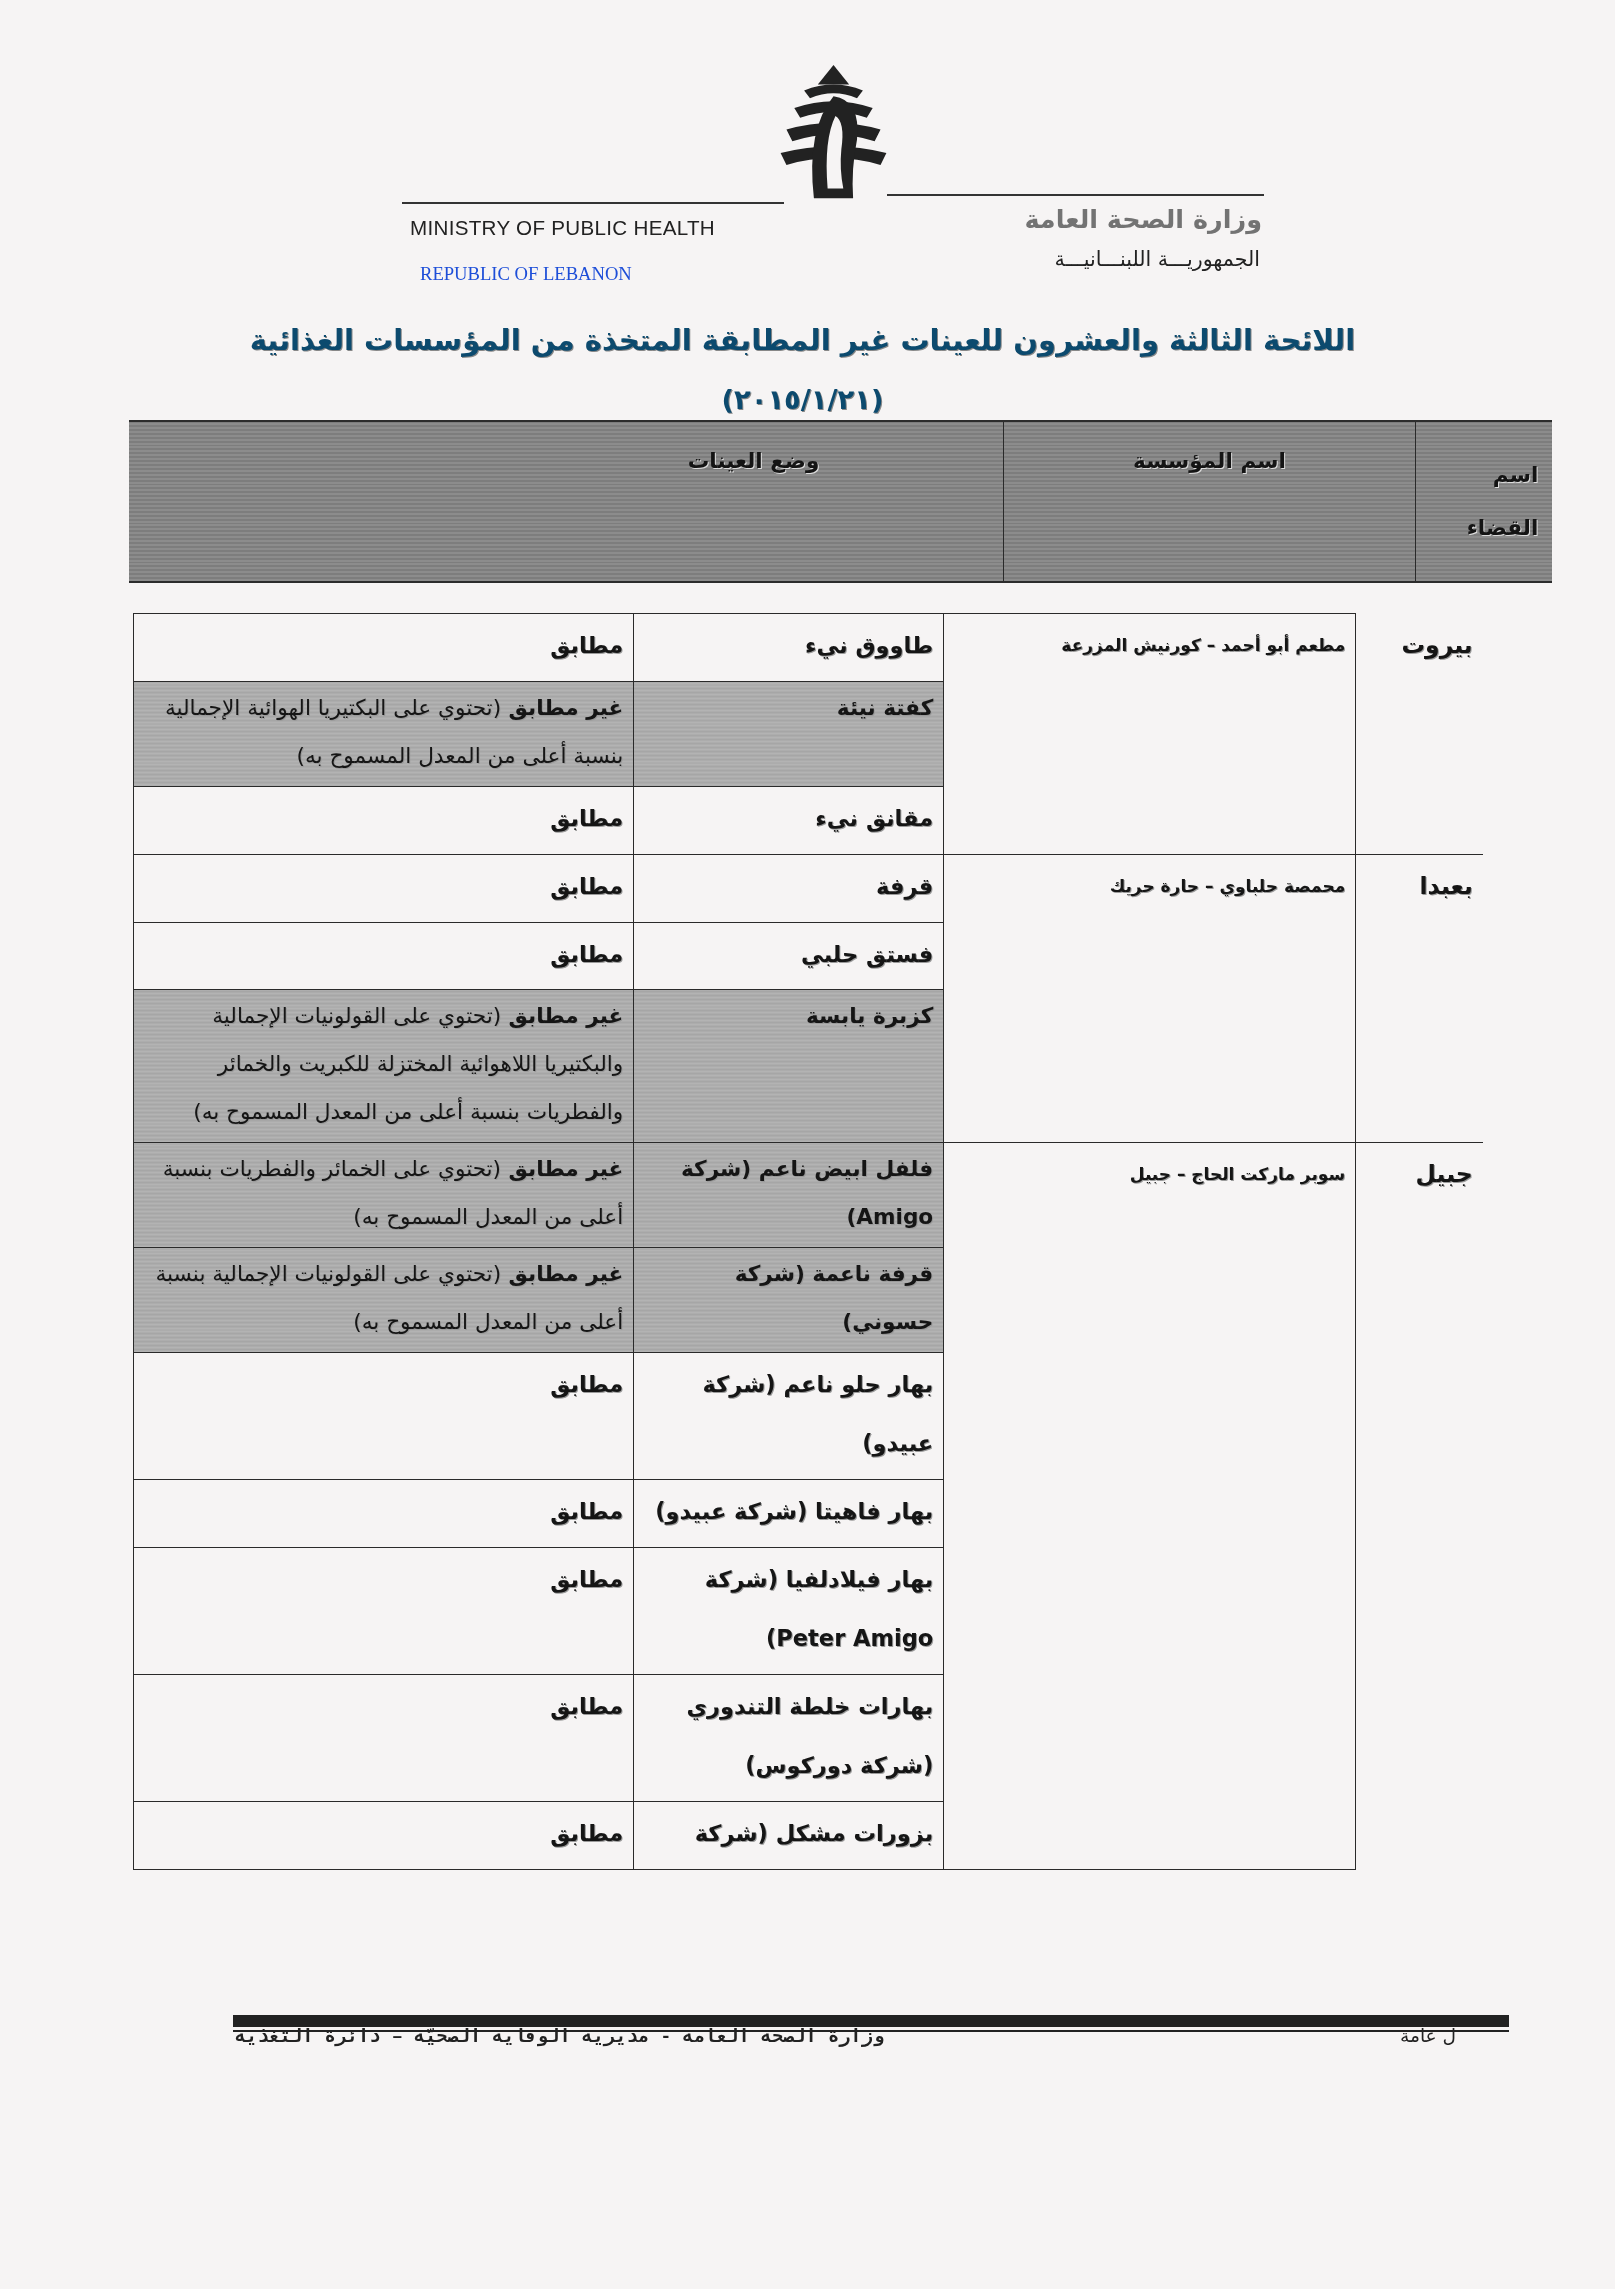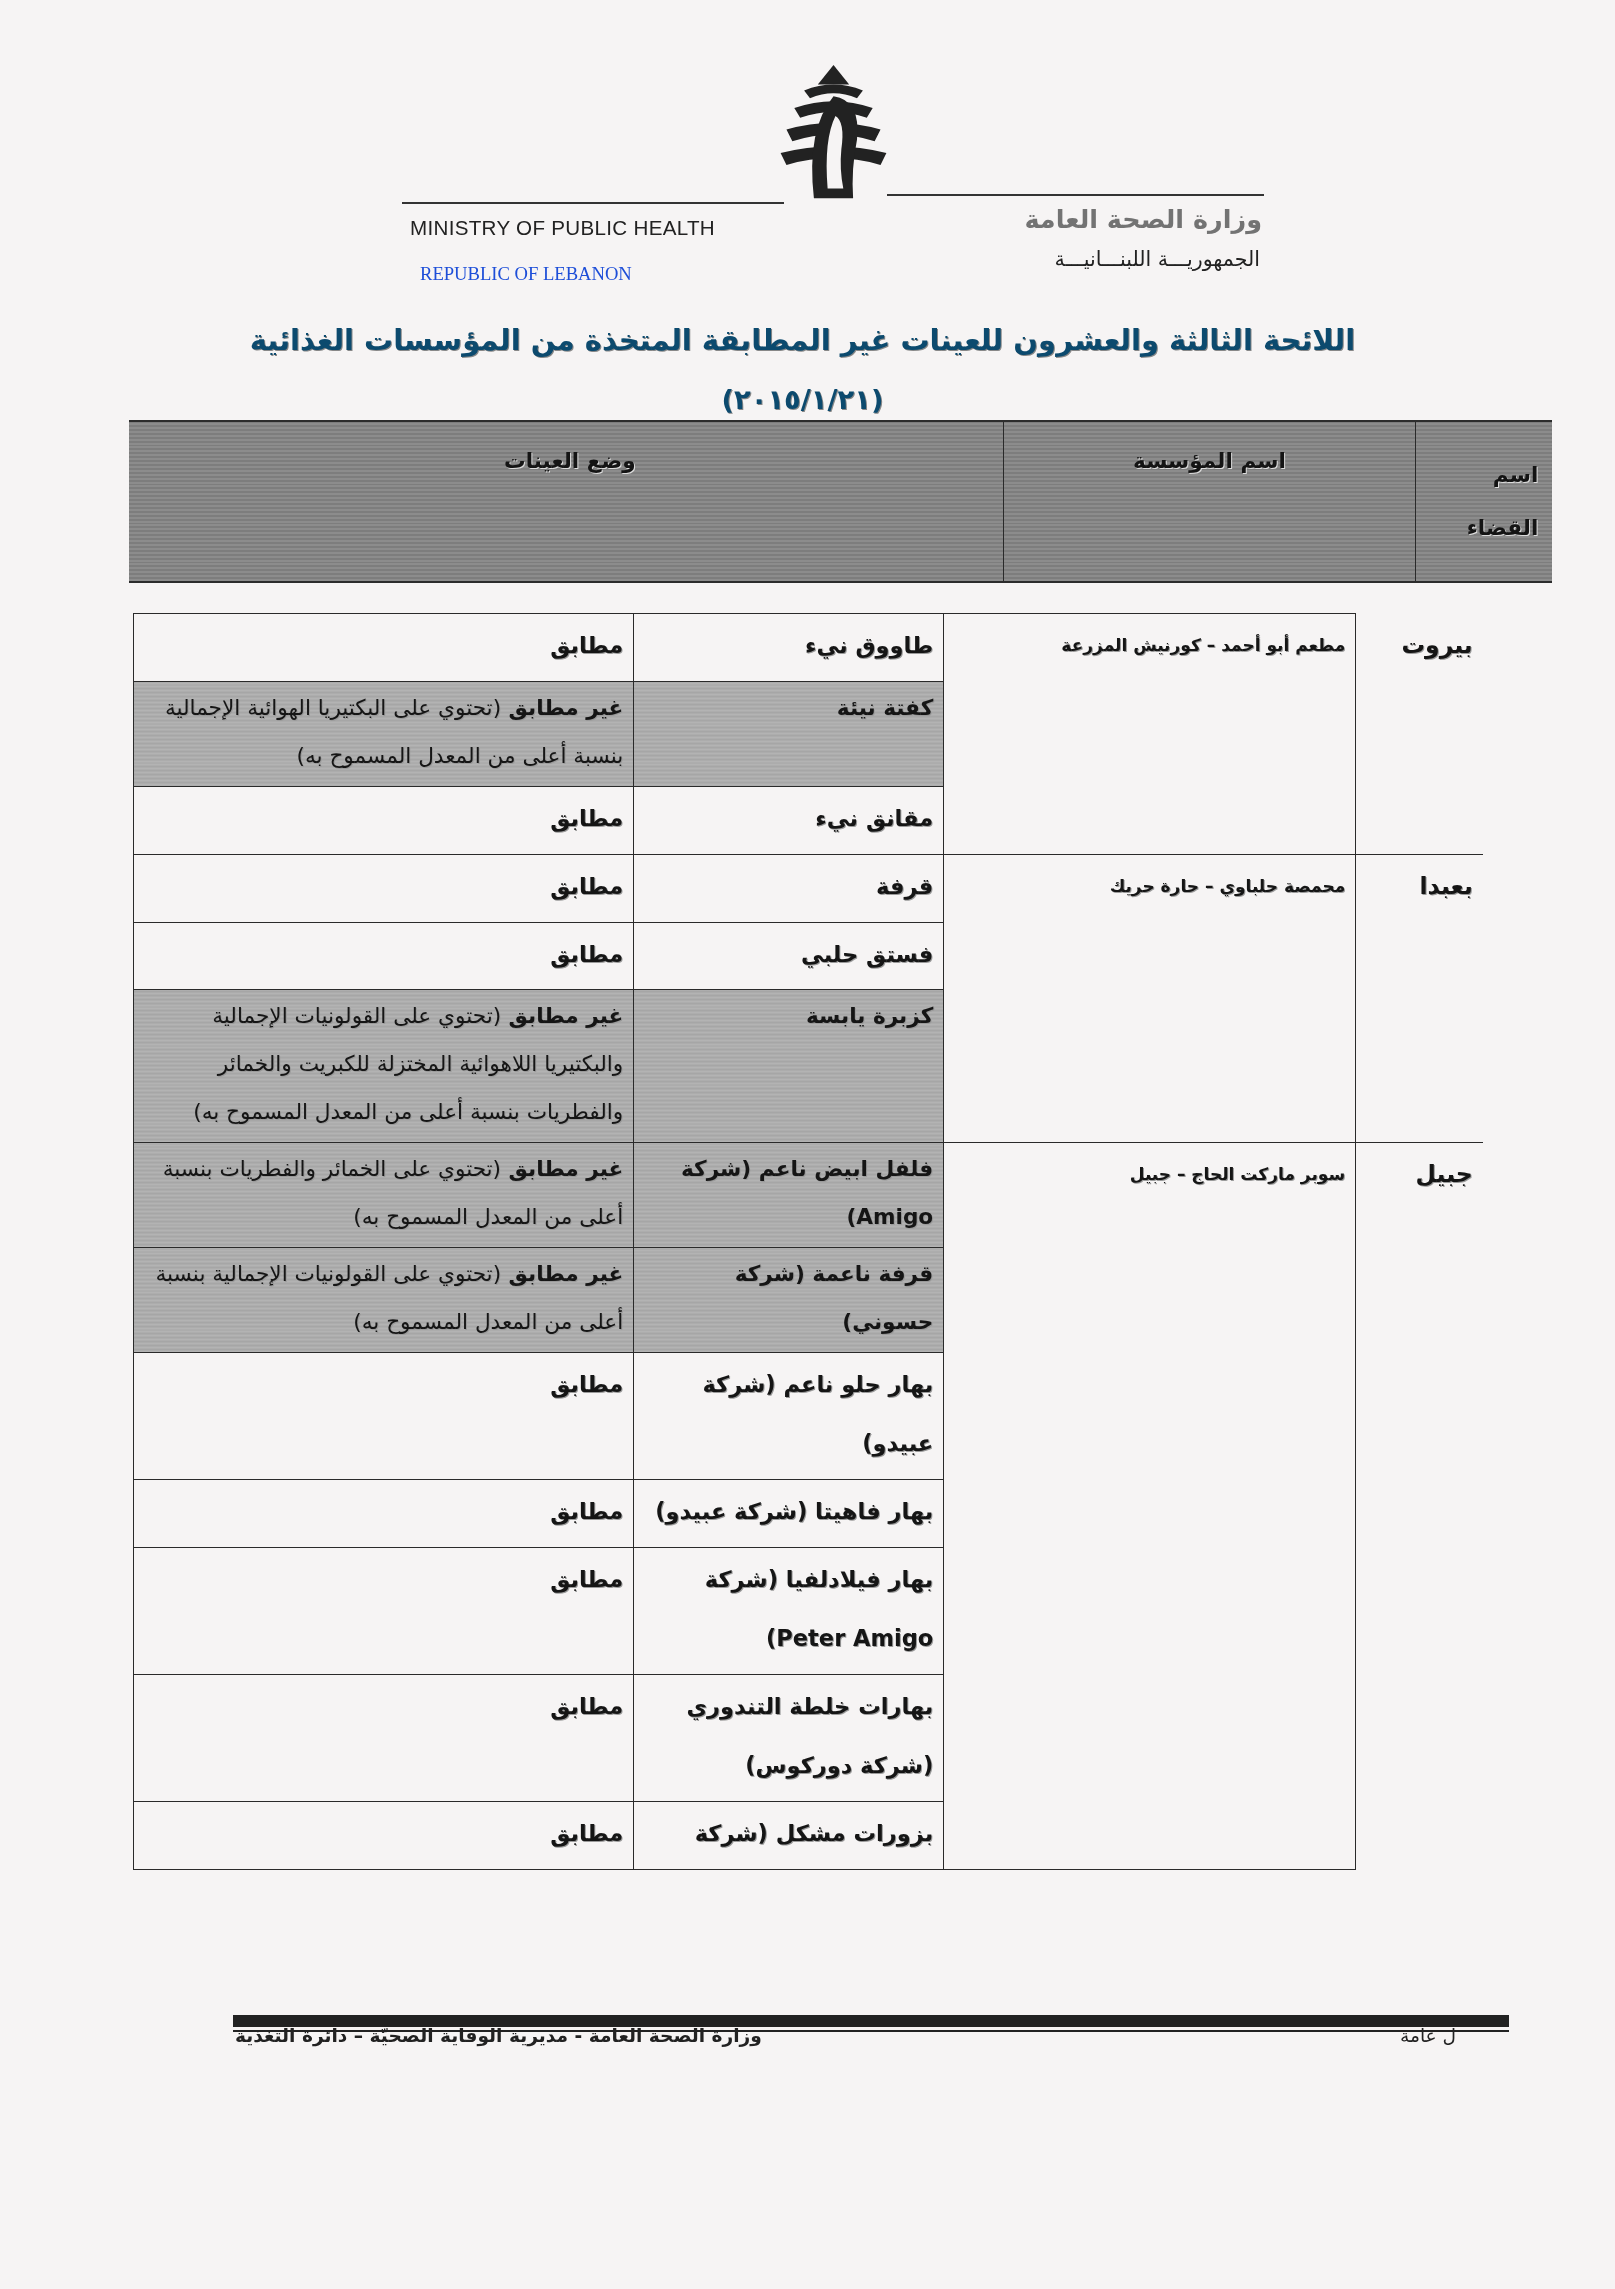--- a/index.html
+++ b/index.html
@@ -50,21 +50,21 @@
   table.data td.estab { font-size: 17px; }
   table.data td.nc {
     background: repeating-linear-gradient(0deg, #b3b3b3 0 2px, #a6a6a6 2px 3.9px);
     font-size: 21.6px; line-height: 48px;
   }
   table.data td.nc b { font-weight: 700; }
   table.data td.nc .det { font-weight: 400; }
 
   .foot-bar { position: absolute; left: 233px; top: 2015px; width: 1276px; height: 11.8px; background: #222; }
   .foot-bar2 { position: absolute; left: 233px; top: 2030px; width: 1276px; height: 2px; background: #222; }
-  .foot-left { position: absolute; left: 235px; top: 2025px; direction: rtl; font-size: 18.6px; font-weight: 700; color: #222; }
+  .foot-left { position: absolute; left: 235px; top: 2025px; direction: rtl; font-size: 18.6px; font-weight: 700; color: #222; font-family: Liberation Mono, monospace; }
   .foot-right { position: absolute; left: 1400px; top: 2025px; direction: rtl; font-size: 18.6px; color: #222; }
 </style>
 </head>
 <body>
 
 <svg class="logo" viewBox="0 0 160 150">
   <polygon points="80,4 64,24 96,24" fill="#222"></polygon>
   <path d="M50 30 Q80 18 110 30 L104 38 Q80 28 56 38 Z" fill="#222"></path>
   <path d="M40 48 Q80 34 120 48 L114 58 Q80 46 46 58 Z" fill="#222"></path>
   <path d="M32 70 Q80 56 128 70 L122 82 Q80 68 38 82 Z" fill="#222"></path>
@@ -78,21 +78,21 @@
 <div class="en-republic">REPUBLIC OF LEBANON</div>
 <div class="ar-ministry">وزارة الصحة العامة</div>
 <div class="ar-republic">الجمهوريـــة اللبنـــانيـــة</div>
 
 <div class="title title-1">اللائحة الثالثة والعشرون للعينات غير المطابقة المتخذة من المؤسسات الغذائية</div>
 <div class="title title-2">(٢٠١٥/١/٢١)</div>
 
 <div class="head-band">
   <div class="hcell" style="width:137px; text-align:right; padding-right:13.7px; line-height:53px;">اسم القضاء</div>
   <div class="hcell" style="width:412px; text-align:center;">اسم المؤسسة</div>
-  <div class="hcell" style="width:565px; text-align:left; padding-left:66px;">وضع العينات</div>
+  <div class="hcell" style="width:565px; text-align:center; padding-left:66px;">وضع العينات</div>
 </div>
 
 <table class="data">
   <colgroup>
     <col style="width:127px">
       <col style="width:412px">
       <col style="width:310px">
       <col style="width:500px">
   </colgroup>
   <tbody>

